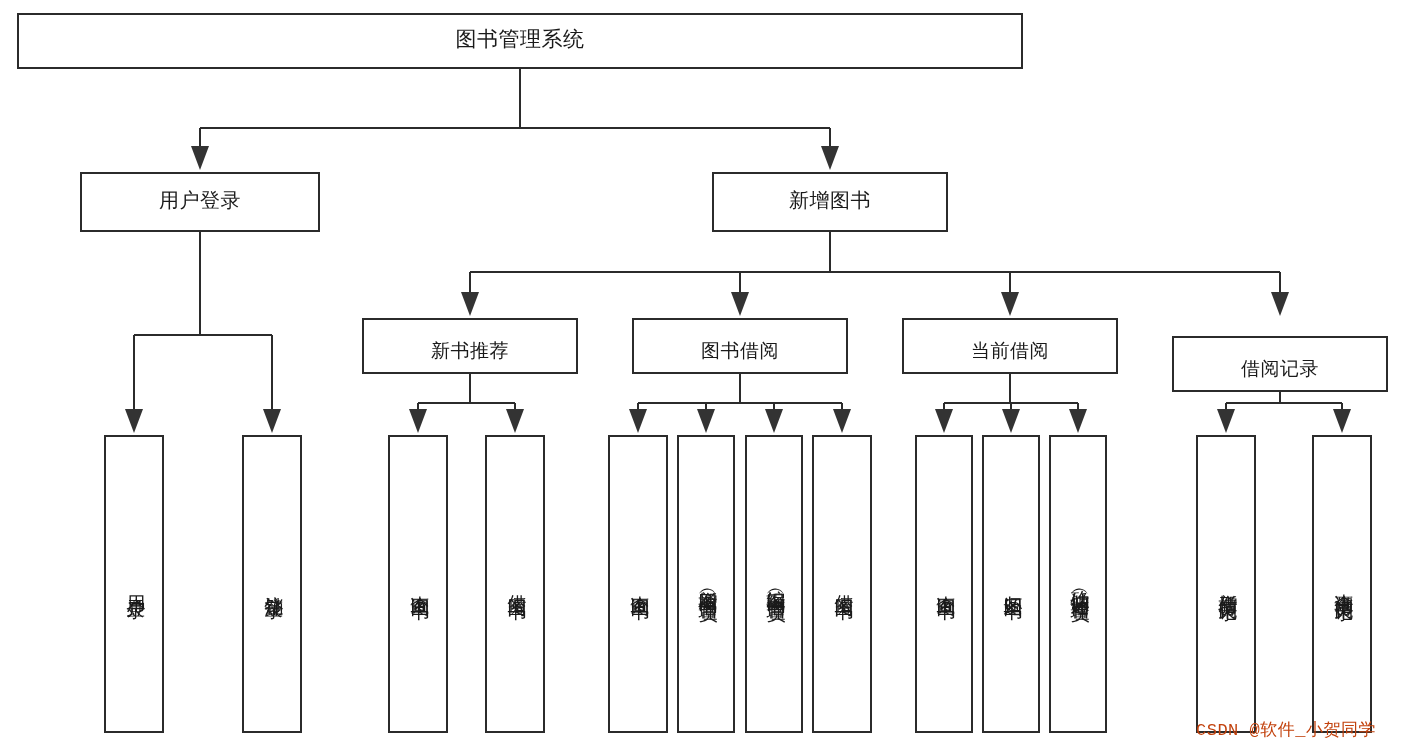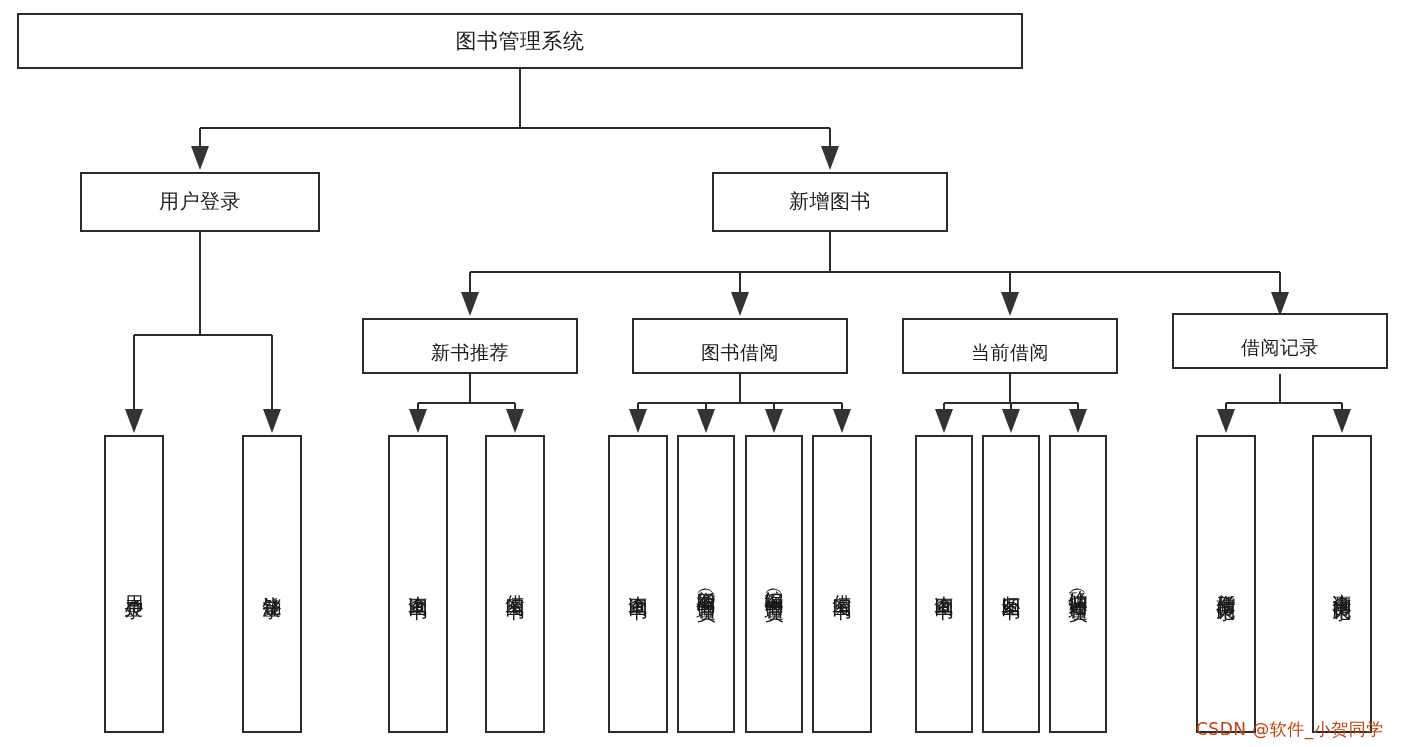--- a/index.html
+++ b/index.html
@@ -10,20 +10,21 @@
   }
   body {
     font-family: "DejaVu Sans", "Liberation Sans", sans-serif;
   }
   #diagram-root {
     position: relative;
     width: 1405px;
     height: 747px;
     background: #ffffff;
     overflow: hidden;
+    font-family: Liberation Mono, monospace;
   }
   #edges-layer {
     position: absolute;
     left: 0;
     top: 0;
     width: 1405px;
     height: 747px;
     pointer-events: none;
   }
   .node {
@@ -146,21 +147,21 @@
 
   <div class="node level3" id="node-l3-0" style="left: 362px; top: 318px; width: 216px; height: 56px;">
     <span class="node-label">新书推荐</span>
   </div>
   <div class="node level3" id="node-l3-1" style="left: 632px; top: 318px; width: 216px; height: 56px;">
     <span class="node-label">图书借阅</span>
   </div>
   <div class="node level3" id="node-l3-2" style="left: 902px; top: 318px; width: 216px; height: 56px;">
     <span class="node-label">当前借阅</span>
   </div>
-  <div class="node level3" id="node-l3-3" style="left: 1172px; top: 313px; width: 216px; height: 56px;">
+  <div class="node level3" id="node-l3-3" style="left: 1172px; top: 336px; width: 216px; height: 56px;">
     <span class="node-label">借阅记录</span>
   </div>
 
   <div class="node leaf" id="node-leaf-0" style="left: 104px; top: 435px; width: 60px; height: 298px;">
     <span class="node-label">用户登录</span>
   </div>
   <div class="node leaf" id="node-leaf-1" style="left: 242px; top: 435px; width: 60px; height: 298px;">
     <span class="node-label">注销登录</span>
   </div>
   <div class="node leaf" id="node-leaf-2" style="left: 388px; top: 435px; width: 60px; height: 298px;">

